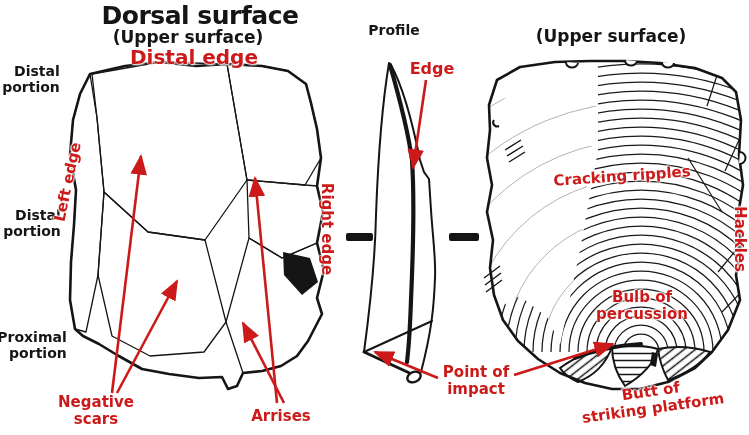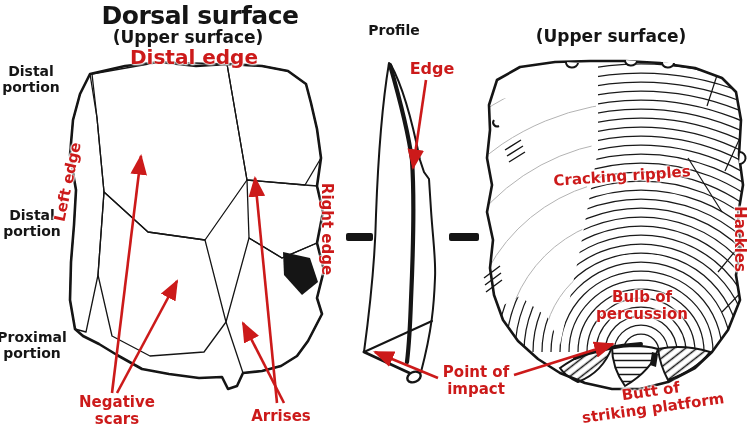--- a/index.html
+++ b/index.html
@@ -10,21 +10,21 @@
     border-radius:17px;
   }
   #art{position:absolute;left:0;top:0;}
   .lbl{position:absolute;white-space:nowrap;line-height:1.12;}
   .cx{transform:translateX(-50%);}
   .black{color:var(--ink);}
   .red{color:var(--red);font-weight:bold;
        text-shadow:0 0 2px #fff,0 0 2px #fff,1px 1px 2px #fff,-1px -1px 2px #fff;}
   .title{font-size:25px;font-weight:600;letter-spacing:-0.5px;}
   .subtitle{font-size:17px;font-weight:600;}
-  .small{font-size:14px;font-weight:600;text-align:center;}
+  .small{font-size:14px;font-weight:600;text-align:right;}
   .ann{font-size:15px;text-align:center;}
   .rot-left{transform:translate(-50%,-50%) rotate(-78deg);}
   .rot-right{transform:translate(-50%,-50%) rotate(90deg);}
   .rot-butt{transform:translate(-50%,-50%) rotate(-8deg);}
   
   .outline{fill:none;stroke:var(--ink);stroke-width:2.6;stroke-linejoin:round;}
   .fillw{fill:#fff;stroke:none;}
   .ridge{fill:none;stroke:var(--ink);stroke-width:1.3;stroke-linejoin:round;}
   .thin{fill:none;stroke:var(--ink);stroke-width:2;stroke-linecap:round;}
   .thick{fill:none;stroke:var(--ink);stroke-width:4.2;stroke-linecap:round;}
@@ -206,21 +206,21 @@
     <div>portion</div>
   </div>
   <div class="lbl cx black small" style="left:32px;top:330px;">
     <div>Proximal</div>
     <div>portion</div>
   </div>
 
   <div class="lbl red ann rot-left" style="left:68px;top:182px;">Left edge</div>
   <div class="lbl red ann rot-right" style="left:327px;top:229px;">Right edge</div>
 
-  <div class="lbl cx red ann" style="left:117px;top:394px;">
+  <div class="lbl cx red ann" style="left:96px;top:394px;">
     <div>Negative</div>
     <div>scars</div>
   </div>
   <div class="lbl cx red ann" style="left:281px;top:408px;">Arrises</div>
 
   <div class="lbl cx red ann" style="left:424px;top:60px;font-size:16px;margin-left:8px;">Edge</div>
 
   <div class="lbl cx red ann" style="left:476px;top:364px;">
     <div>Point of</div>
     <div>impact</div>

